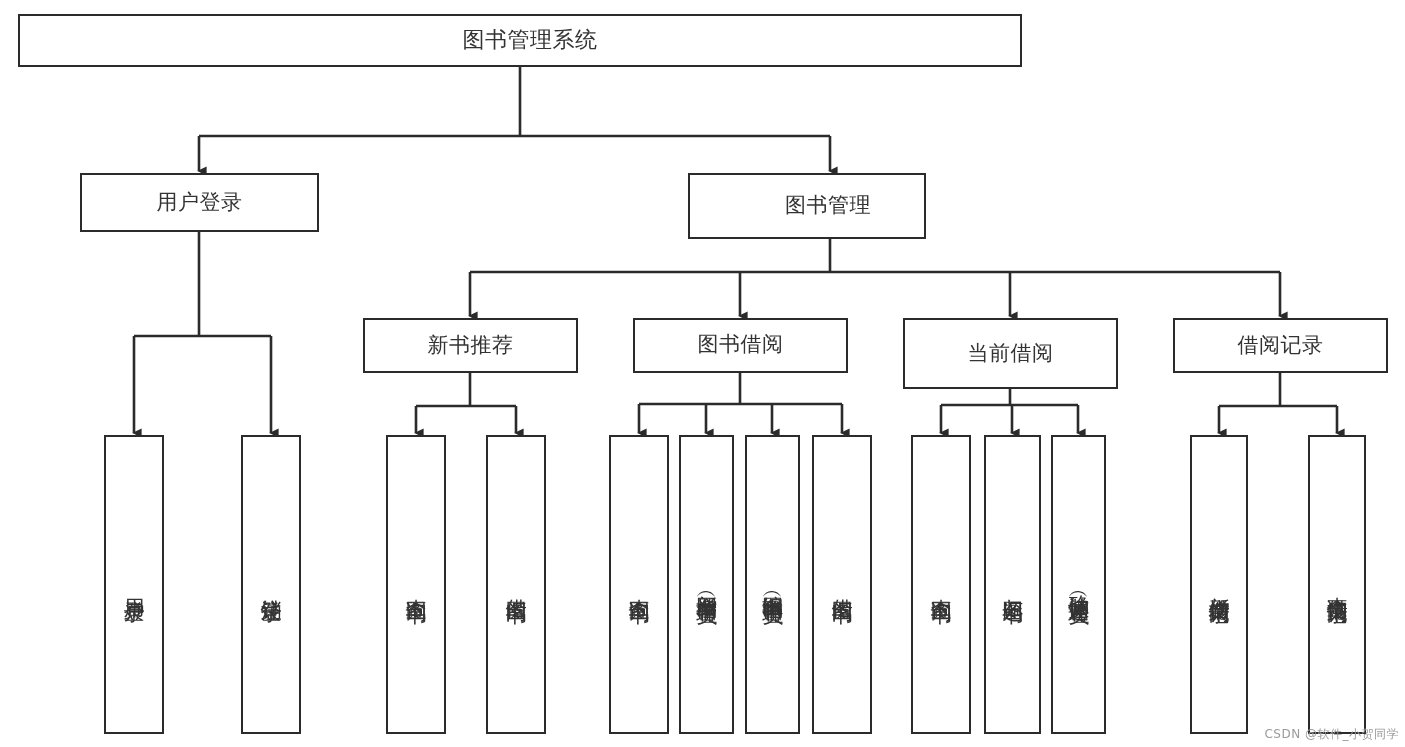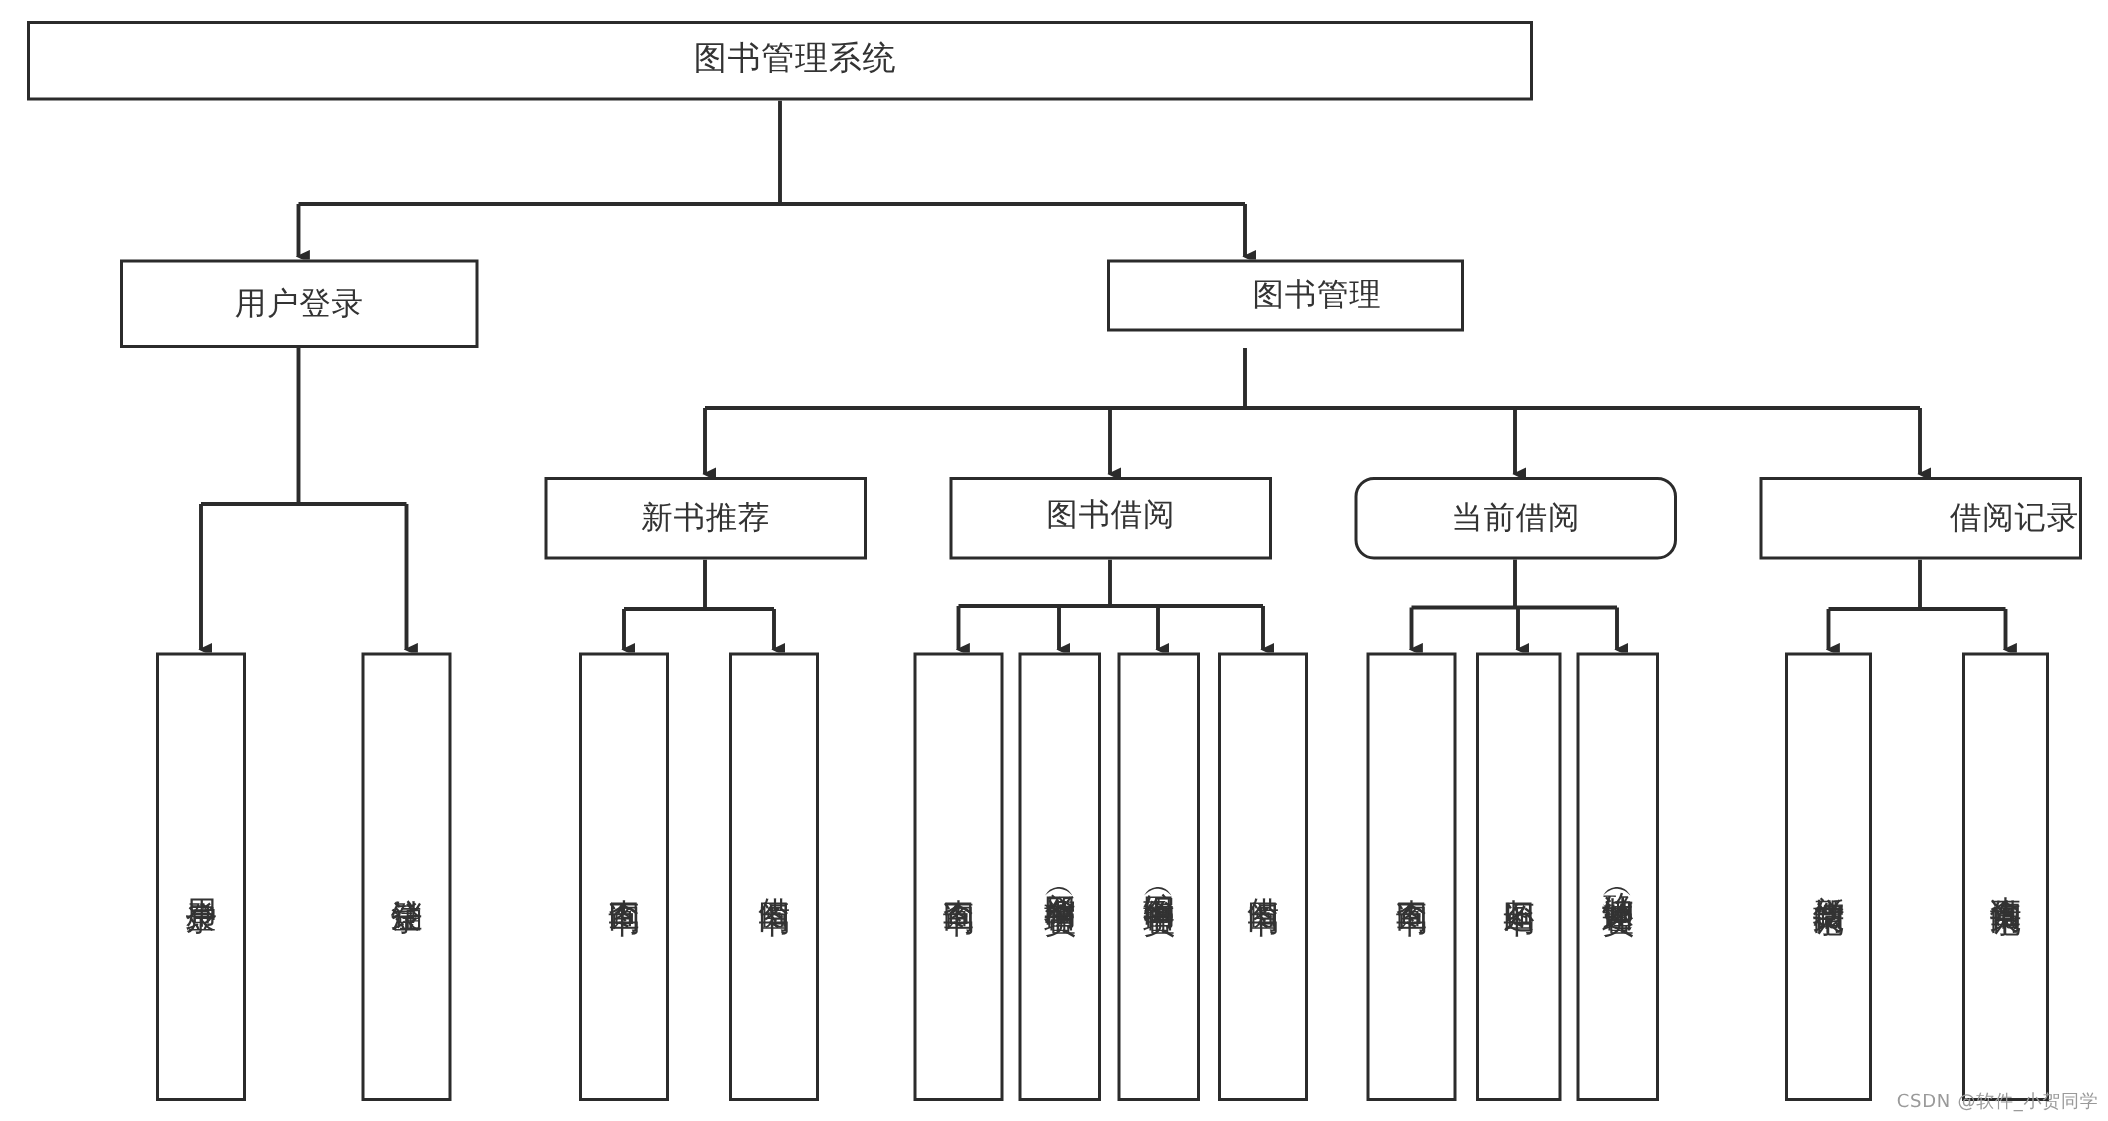--- a/index.html
+++ b/index.html
@@ -134,34 +134,34 @@
     </g>
   </svg>
 
   <div class="node horiz root" style="left:18px; top:14px; width:1004px; height:53px;">
     <span class="node-label">图书管理系统</span>
   </div>
 
   <div class="node horiz" style="left:80px; top:173px; width:239px; height:59px;">
     <span class="node-label">用户登录</span>
   </div>
-  <div class="node horiz" style="left:738px; top:173px; width:238px; height:48px;padding-left:42px;">
+  <div class="node horiz" style="left:688px; top:173px; width:238px; height:66px;padding-left:42px;">
     <span class="node-label">图书管理</span>
   </div>
 
   <div class="node horiz" style="left:363px; top:318px; width:215px; height:55px;">
     <span class="node-label">新书推荐</span>
   </div>
   <div class="node horiz" style="left:633px; top:318px; width:215px; height:55px;font-family:Liberation Mono, monospace;">
     <span class="node-label">图书借阅</span>
   </div>
-  <div class="node horiz" style="left:903px; top:318px; width:215px; height:55px;border-radius:13px;">
+  <div class="node horiz" style="left:903px; top:318px; width:215px; height:71px;">
     <span class="node-label">当前借阅</span>
   </div>
-  <div class="node horiz" style="left:1173px; top:318px; width:215px; height:55px;justify-content:flex-end;">
+  <div class="node horiz" style="left:1173px; top:318px; width:215px; height:55px;">
     <span class="node-label">借阅记录</span>
   </div>
 
   <div class="node vert" style="left:104px; top:435px; width:60px; height:299px;">
     <span class="node-label">用户登录</span>
   </div>
   <div class="node vert" style="left:241px; top:435px; width:60px; height:299px;">
     <span class="node-label">注销登录</span>
   </div>
 

